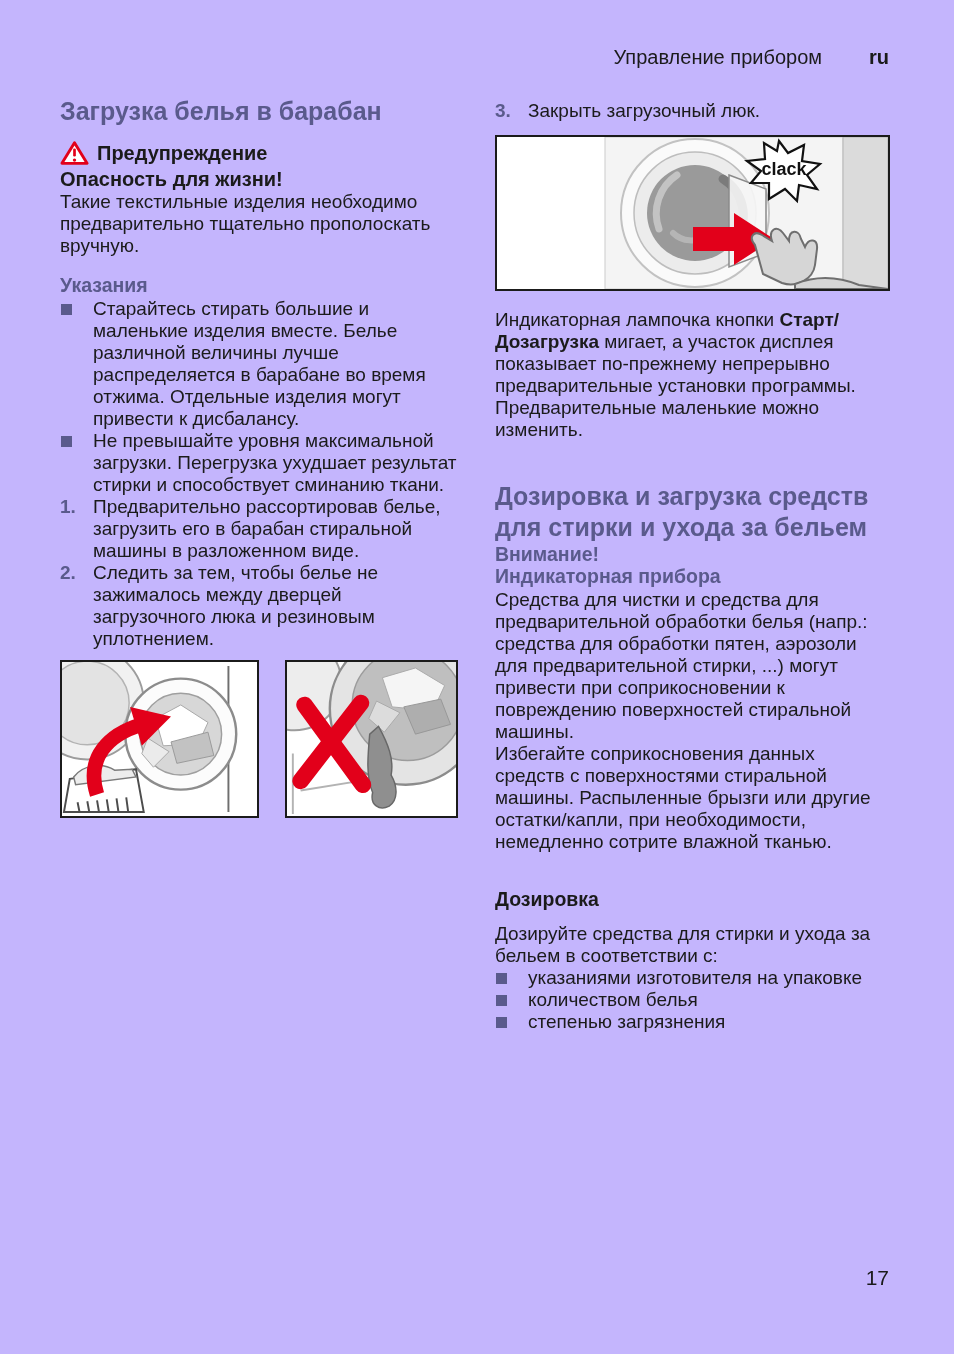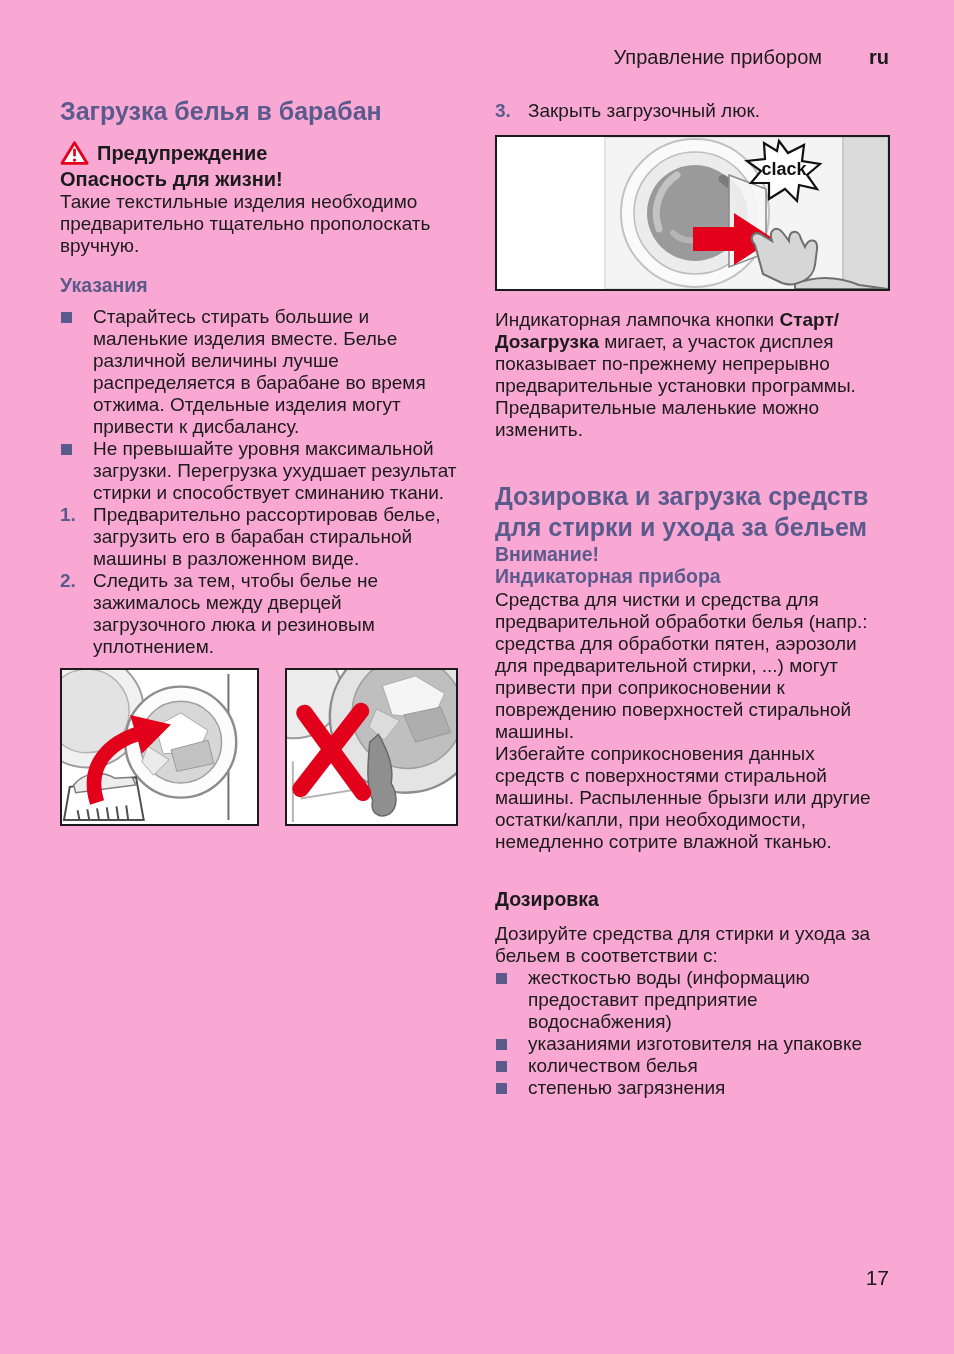--- a/index.html
+++ b/index.html
@@ -1,31 +1,31 @@
 <!DOCTYPE html>
 <html lang="ru"><head>
 <meta charset="utf-8">
 <style>
   html,body{margin:0;padding:0;background:#fff;}
-  .page{position:relative;width:954px;height:1354px;background:#f9a8d4;overflow:hidden;
+  .page{position:relative;width:954px;height:1354px;background:#c4b5fd;overflow:hidden;
         font-family:"Liberation Sans",sans-serif;color:#1b1b1b;-webkit-font-smoothing:antialiased;}
   .topbar{position:absolute;top:46px;left:495px;width:394px;display:flex;justify-content:flex-end;
           align-items:baseline;gap:47px;font-size:20px;line-height:22px;}
   .topbar-lang{font-weight:bold;}
   .col{position:absolute;top:96px;}
   .col-left{left:60px;width:398px;}
   .col-right{left:495px;width:394px;top:100px;}
   .h1{font-size:25px;line-height:31px;font-weight:bold;color:#5A5A8C;margin:0 0 13px 0;}
   .h1-mid{margin:40px 0 0 0;}
   .accent{color:#5A5A8C;}
   .bold20{font-size:20px;line-height:24px;font-weight:bold;}
   .body{font-size:19px;line-height:22px;margin:0;}
   .b{font-weight:bold;}
   .subhead{font-size:19.5px;line-height:22px;font-weight:bold;margin:0;}
-  .mt-notes{margin-top:17px;margin-bottom:10px;}
+  .mt-notes{margin-top:17px;margin-bottom:2px;}
   .warn-row{display:flex;align-items:center;gap:8px;margin:1px 0 1px 0;}
   .warn-icon{width:29px;height:26px;flex:0 0 auto;}
   ul.bullets,ol.steps{list-style:none;margin:0;padding:0;}
   .bullets li,.steps li,.hang{position:relative;padding-left:33px;}
   .sq{position:absolute;left:1px;top:6px;width:11px;height:11px;background:#5A5A8C;}
   .num{position:absolute;left:0;top:0;font-weight:bold;color:#5A5A8C;font-size:19px;line-height:22px;}
   .steps{margin-top:17px;}
   .figs-row{display:flex;gap:26px;margin-top:10px;}
   .fig{display:block;border:2px solid #1b1b1b;background:#fff;}
   .fig-wide{margin:13px 0 18px 0;}
@@ -149,21 +149,20 @@
     <div class="subhead accent attention">Внимание!</div>
     <div class="subhead accent">Индикаторная прибора</div>
     <p class="body" style="margin-top:2px;">Средства для чистки и средства для предварительной обработки белья (напр.: средства для обработки пятен, аэрозоли для предварительной стирки, ...) могут привести при соприкосновении к повреждению поверхностей стиральной машины.</p>
     <p class="body">Избегайте соприкосновения данных средств с поверхностями стиральной машины. Распыленные брызги или другие остатки/капли, при необходимости, немедленно сотрите влажной тканью.</p>
 
     <div class="subhead dosing-head">Дозировка</div>
     <p class="body intro">Дозируйте средства для стирки и ухода за бельем в соответствии с:</p>
     <ul class="bullets dose-bullets">
       <li class="body">
         <span class="sq"></span>
-        <span>жесткостью воды (информацию предоставит предприятие водоснабжения)</span>
       </li>
       <li class="body">
         <span class="sq"></span>
         <span>указаниями изготовителя на упаковке</span>
       </li>
       <li class="body">
         <span class="sq"></span>
         <span>количеством белья</span>
       </li>
       <li class="body">

